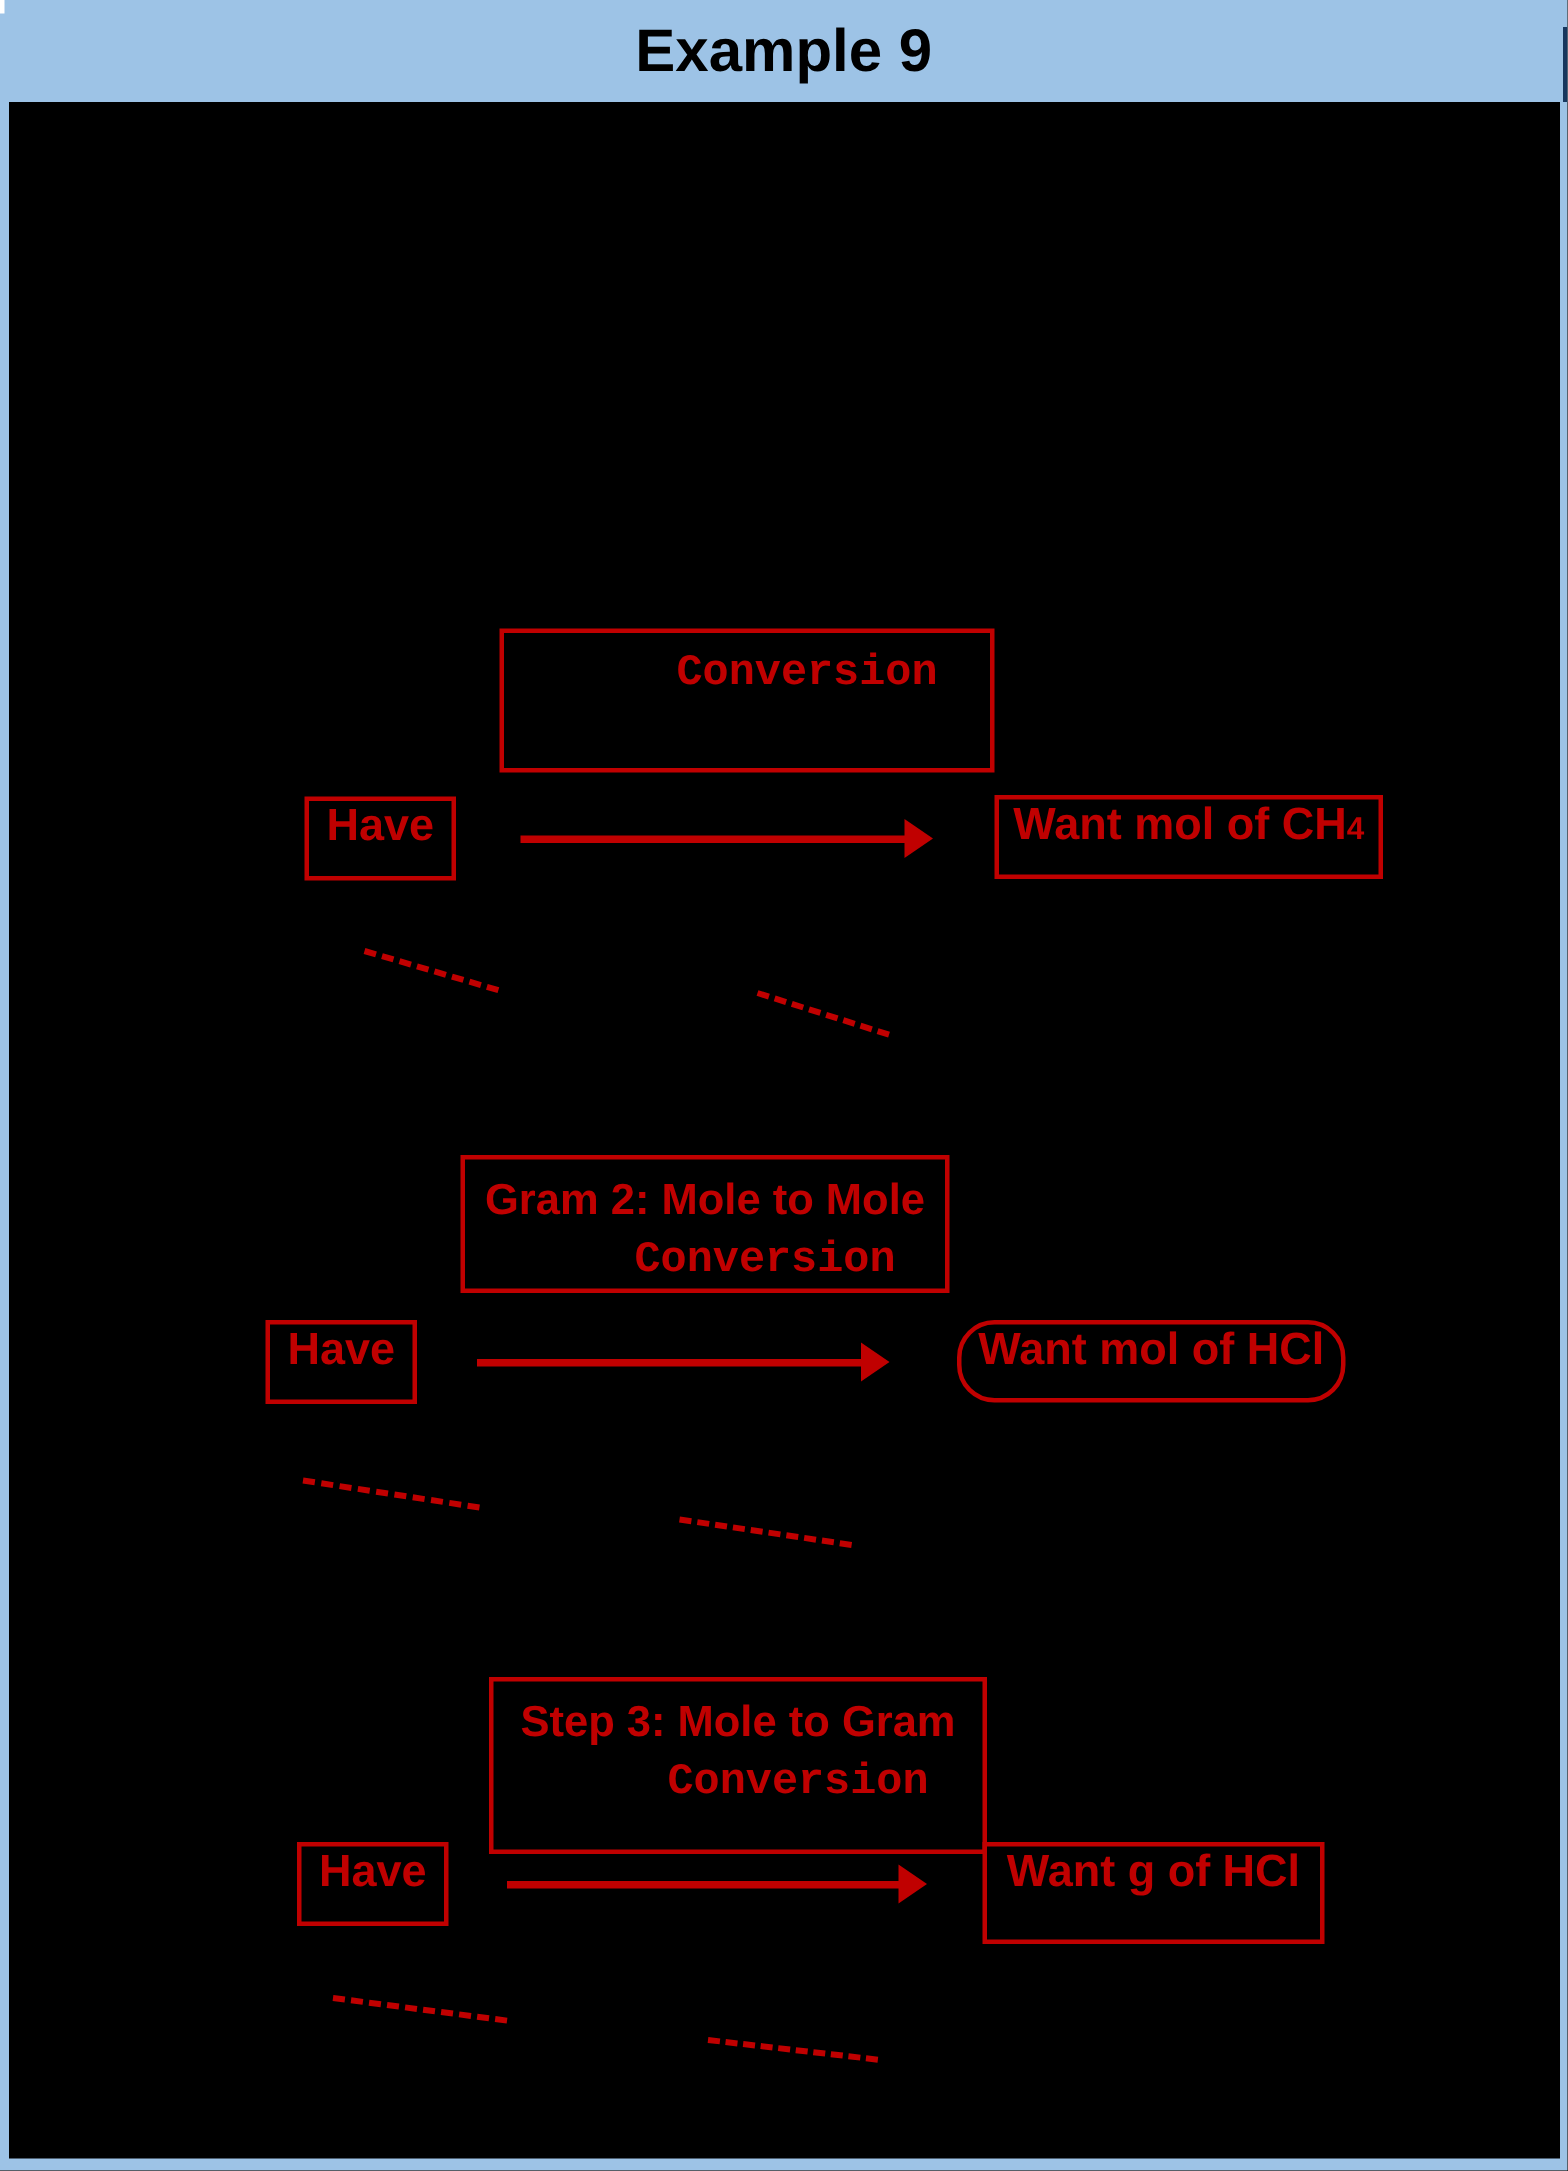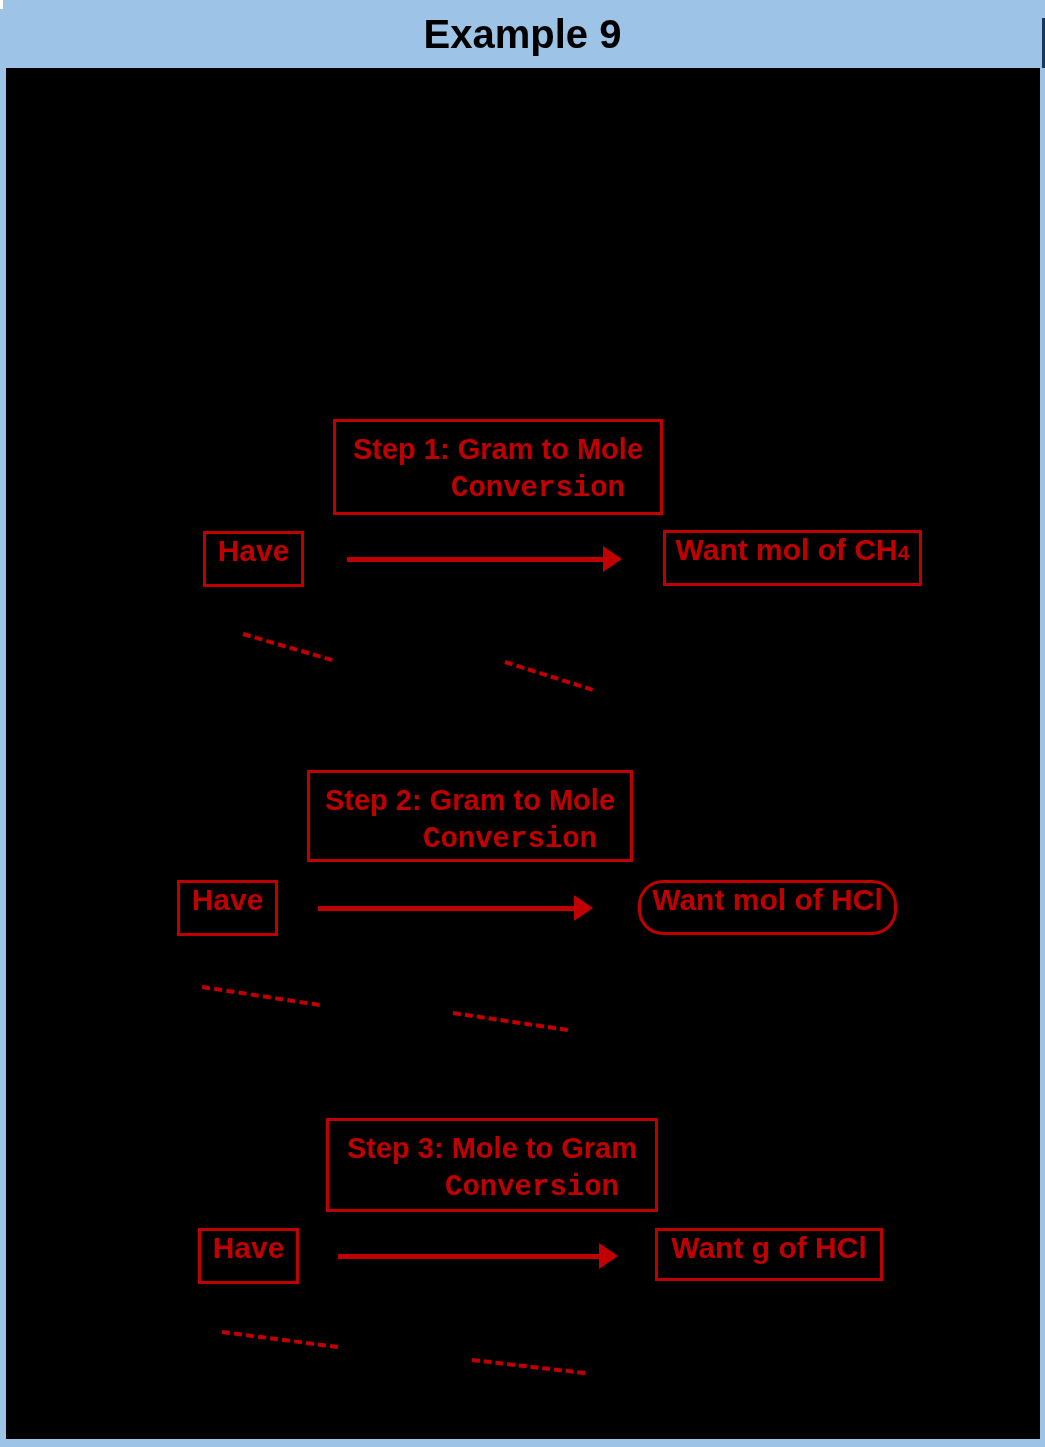--- a/index.html
+++ b/index.html
@@ -65,21 +65,20 @@
     <div class="header-title">Example 9</div>
   </div>
 
   <div class="corner-notch"></div>
   <div class="edge-sliver"></div>
 
   <div class="content">
 
     <div>
       <div class="red-box step-box" style="left:327px; top:351px; width:330px; height:96px;">
-        <div>Step 1: Gram to Mole</div>
         <div class="step-line2">Conversion</div>
       </div>
 
       <div class="red-box have-box" style="left:197px; top:463px; width:101px; height:56px;">
         <span>Have</span>
       </div>
 
       <div class="arrow" style="left:341px; top:478px; width:275px; height:26px;">
         <div class="shaft" style="width:257px;"></div>
         <div class="head" style="left:256px;"></div>
@@ -89,21 +88,21 @@
         <span>Want mol of CH</span>
           <span class="sub">4</span>
       </div>
 
       <div class="dash" style="left:237px; top:564px; width:93px; transform:rotate(16.3deg);"></div>
       <div class="dash" style="left:499px; top:592px; width:92px; transform:rotate(17.6deg);"></div>
     </div>
 
     <div>
       <div class="red-box step-box" style="left:301px; top:702px; width:326px; height:92px;">
-        <div>Step 2: Gram to Mole</div>
+        <div>Gram 2: Mole to Mole</div>
         <div class="step-line2">Conversion</div>
       </div>
 
       <div class="red-box have-box" style="left:171px; top:812px; width:101px; height:56px;">
         <span>Have</span>
       </div>
 
       <div class="arrow" style="left:312px; top:827px; width:275px; height:26px;">
         <div class="shaft" style="width:257px;"></div>
         <div class="head" style="left:256px;"></div>
@@ -112,35 +111,35 @@
       <div class="red-box want-box" style="left:632px; top:812px; width:259px; height:55px;border-radius:25px;">
         <span>Want mol of HCl</span>
           <span class="sub"></span>
       </div>
 
       <div class="dash" style="left:196px; top:917px; width:119px; transform:rotate(8.7deg);"></div>
       <div class="dash" style="left:447px; top:943px; width:116px; transform:rotate(8.4deg);"></div>
     </div>
 
     <div>
-      <div class="red-box step-box" style="left:320px; top:1050px; width:332px; height:94px;">
+      <div class="red-box step-box" style="left:320px; top:1050px; width:332px; height:118px;">
         <div>Step 3: Mole to Gram</div>
         <div class="step-line2">Conversion</div>
       </div>
 
       <div class="red-box have-box" style="left:192px; top:1160px; width:101px; height:56px;">
         <span>Have</span>
       </div>
 
       <div class="arrow" style="left:332px; top:1175px; width:280px; height:26px;">
         <div class="shaft" style="width:262px;"></div>
         <div class="head" style="left:261px;"></div>
       </div>
 
-      <div class="red-box want-box" style="left:649px; top:1160px; width:228px; height:53px;">
+      <div class="red-box want-box" style="left:649px; top:1160px; width:228px; height:68px;">
         <span>Want g of HCl</span>
           <span class="sub"></span>
       </div>
 
       <div class="dash" style="left:216px; top:1262px; width:117px; transform:rotate(7.4deg);"></div>
       <div class="dash" style="left:466px; top:1290px; width:114px; transform:rotate(6.6deg);"></div>
     </div>
 
   </div>
 </div>

